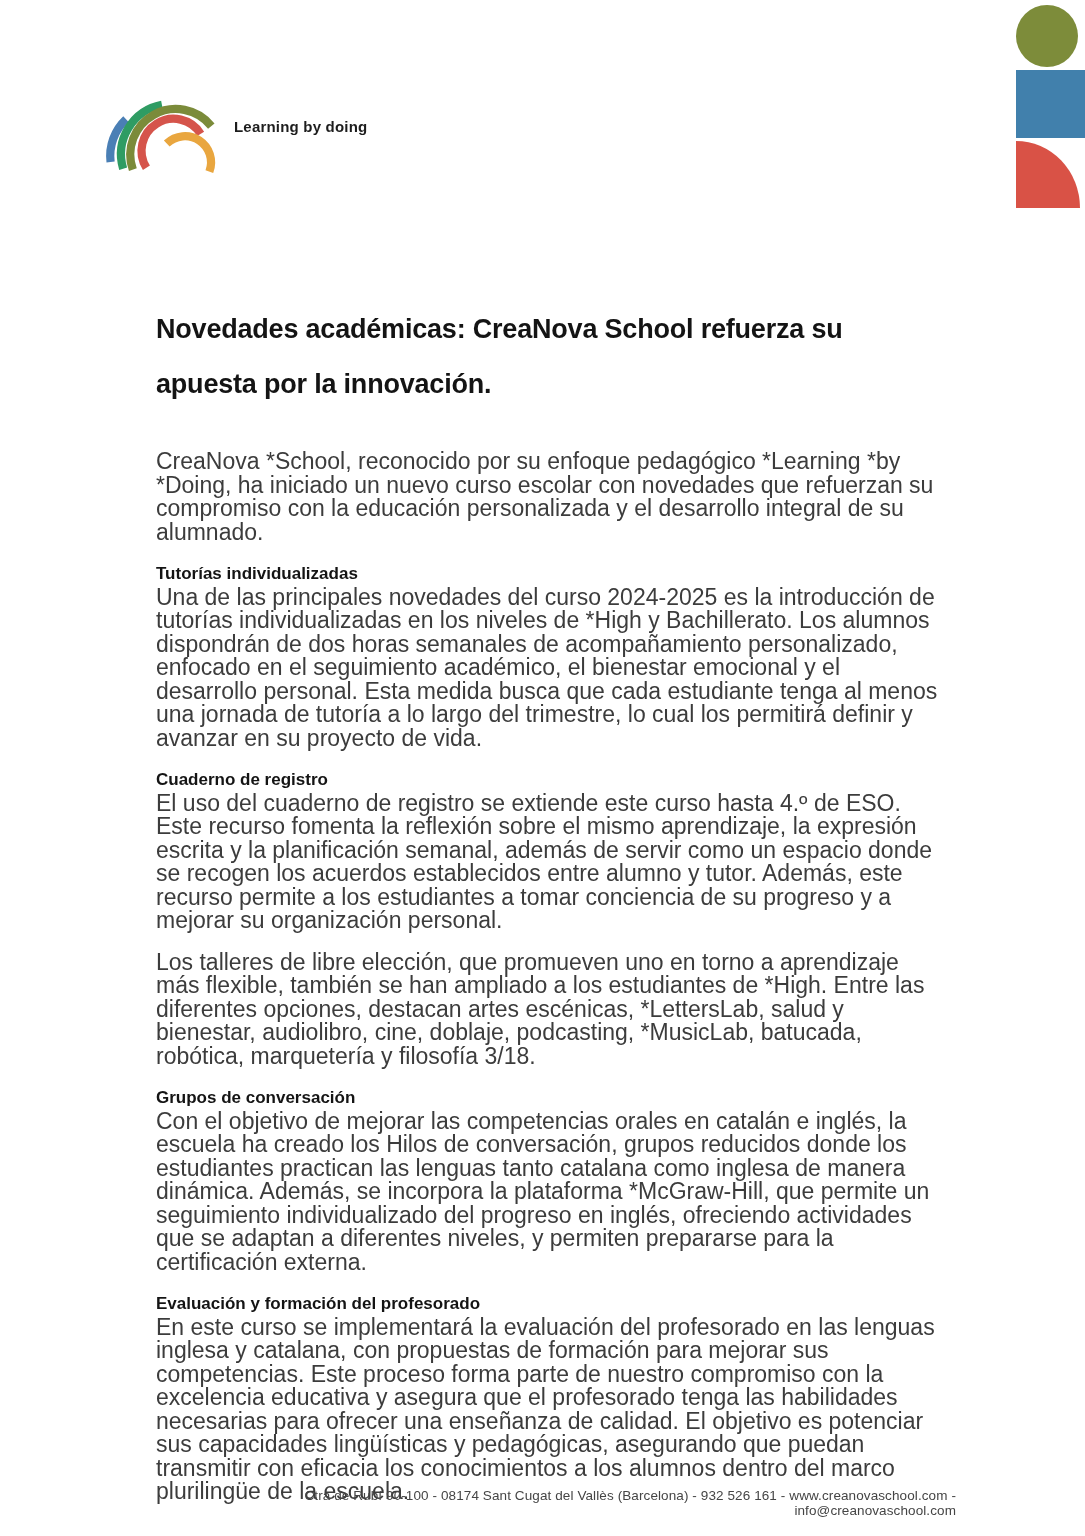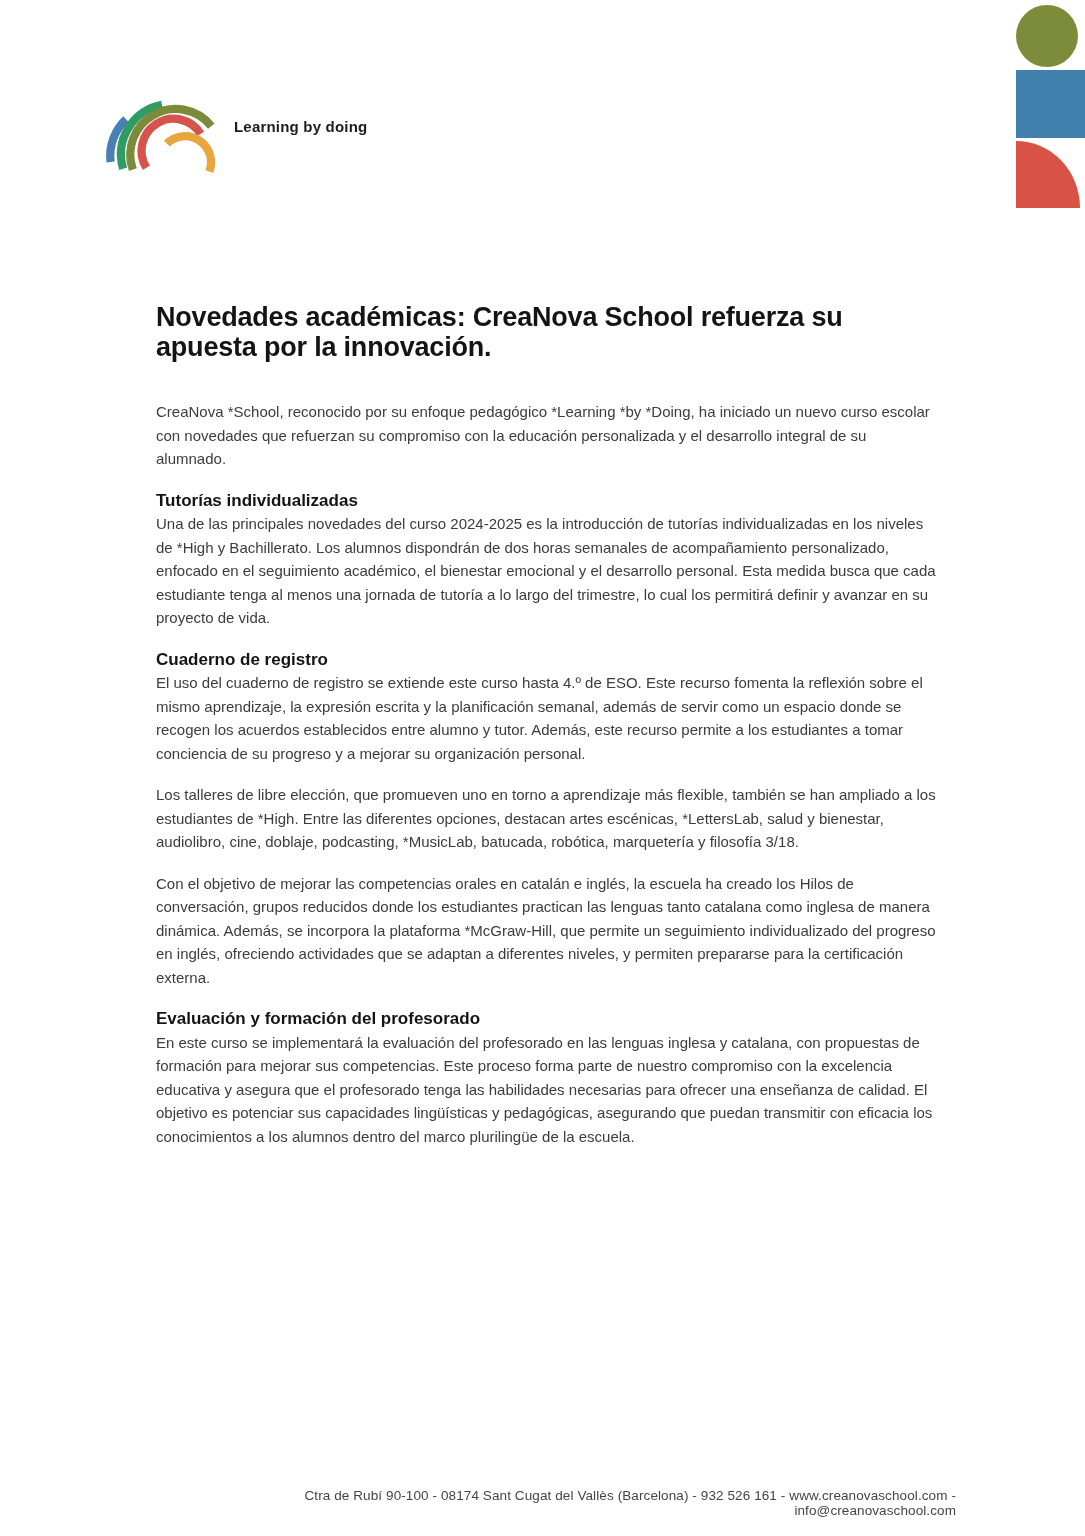--- a/index.html
+++ b/index.html
@@ -27,25 +27,25 @@
   }
 
   
   .decor-circle  { position: absolute; left: 1016px; top: 5px;   width: 62px; height: 62px; border-radius: 50%; background: #7d8c3a; }
   .decor-square  { position: absolute; left: 1016px; top: 70px;  width: 69px; height: 68px; background: #4180ac; }
   .decor-quarter { position: absolute; left: 1016px; top: 141px; width: 64px; height: 67px; background: #d95246; border-radius: 0 100% 0 0; }
 
   
   .content { position: absolute; left: 156px; top: 302px; width: 782px; }
   .content h1 {
-    font-size: 27px; line-height: 30px; font-weight: bold;
+    font-size: 27px; line-height: 55px; font-weight: bold;
     color: #141414; letter-spacing: -0.2px;
     margin: 0 0 38px 0; max-width: 760px;
   }
-  .content p { font-size: 15px; line-height: 23.5px; margin: 0; color: #3c3c3c; }
+  .content p { font-size: 23px; line-height: 23.5px; margin: 0; color: #3c3c3c; }
   .section { margin-top: 18px; }
   .section h2 { font-size: 17px; line-height: 23.5px; font-weight: bold; color: #141414; margin: 0; }
 
   
   .footer {
     position: absolute; left: 156px; top: 1488px; width: 800px;
     font-size: 13.5px; color: #454545; letter-spacing: 0.1px; text-align: right;
   }
 </style>
 </head>
@@ -83,20 +83,21 @@
   <div class="section">
     <h2>Cuaderno de registro</h2>
     <p>El uso del cuaderno de registro se extiende este curso hasta 4.º de ESO. Este recurso fomenta la reflexión sobre el mismo aprendizaje, la expresión escrita y la planificación semanal, además de servir como un espacio donde se recogen los acuerdos establecidos entre alumno y tutor. Además, este recurso permite a los estudiantes a tomar conciencia de su progreso y a mejorar su organización personal.</p>
   </div>
 
   <div class="section">
     <p>Los talleres de libre elección, que promueven uno en torno a aprendizaje más flexible, también se han ampliado a los estudiantes de *High. Entre las diferentes opciones, destacan artes escénicas, *LettersLab, salud y bienestar, audiolibro, cine, doblaje, podcasting, *MusicLab, batucada, robótica, marquetería y filosofía 3/18.</p>
   </div>
 
   <div class="section">
+    <h2>Grupos de conversación</h2>
     <p>Con el objetivo de mejorar las competencias orales en catalán e inglés, la escuela ha creado los Hilos de conversación, grupos reducidos donde los estudiantes practican las lenguas tanto catalana como inglesa de manera dinámica. Además, se incorpora la plataforma *McGraw-Hill, que permite un seguimiento individualizado del progreso en inglés, ofreciendo actividades que se adaptan a diferentes niveles, y permiten prepararse para la certificación externa.</p>
   </div>
 
   <div class="section">
     <h2>Evaluación y formación del profesorado</h2>
     <p>En este curso se implementará la evaluación del profesorado en las lenguas inglesa y catalana, con propuestas de formación para mejorar sus competencias. Este proceso forma parte de nuestro compromiso con la excelencia educativa y asegura que el profesorado tenga las habilidades necesarias para ofrecer una enseñanza de calidad. El objetivo es potenciar sus capacidades lingüísticas y pedagógicas, asegurando que puedan transmitir con eficacia los conocimientos a los alumnos dentro del marco plurilingüe de la escuela.</p>
   </div>
 </div>
 
 <div class="footer">Ctra de Rubí 90-100 - 08174 Sant Cugat del Vallès (Barcelona) - 932 526 161 - www.creanovaschool.com - info@creanovaschool.com</div>

